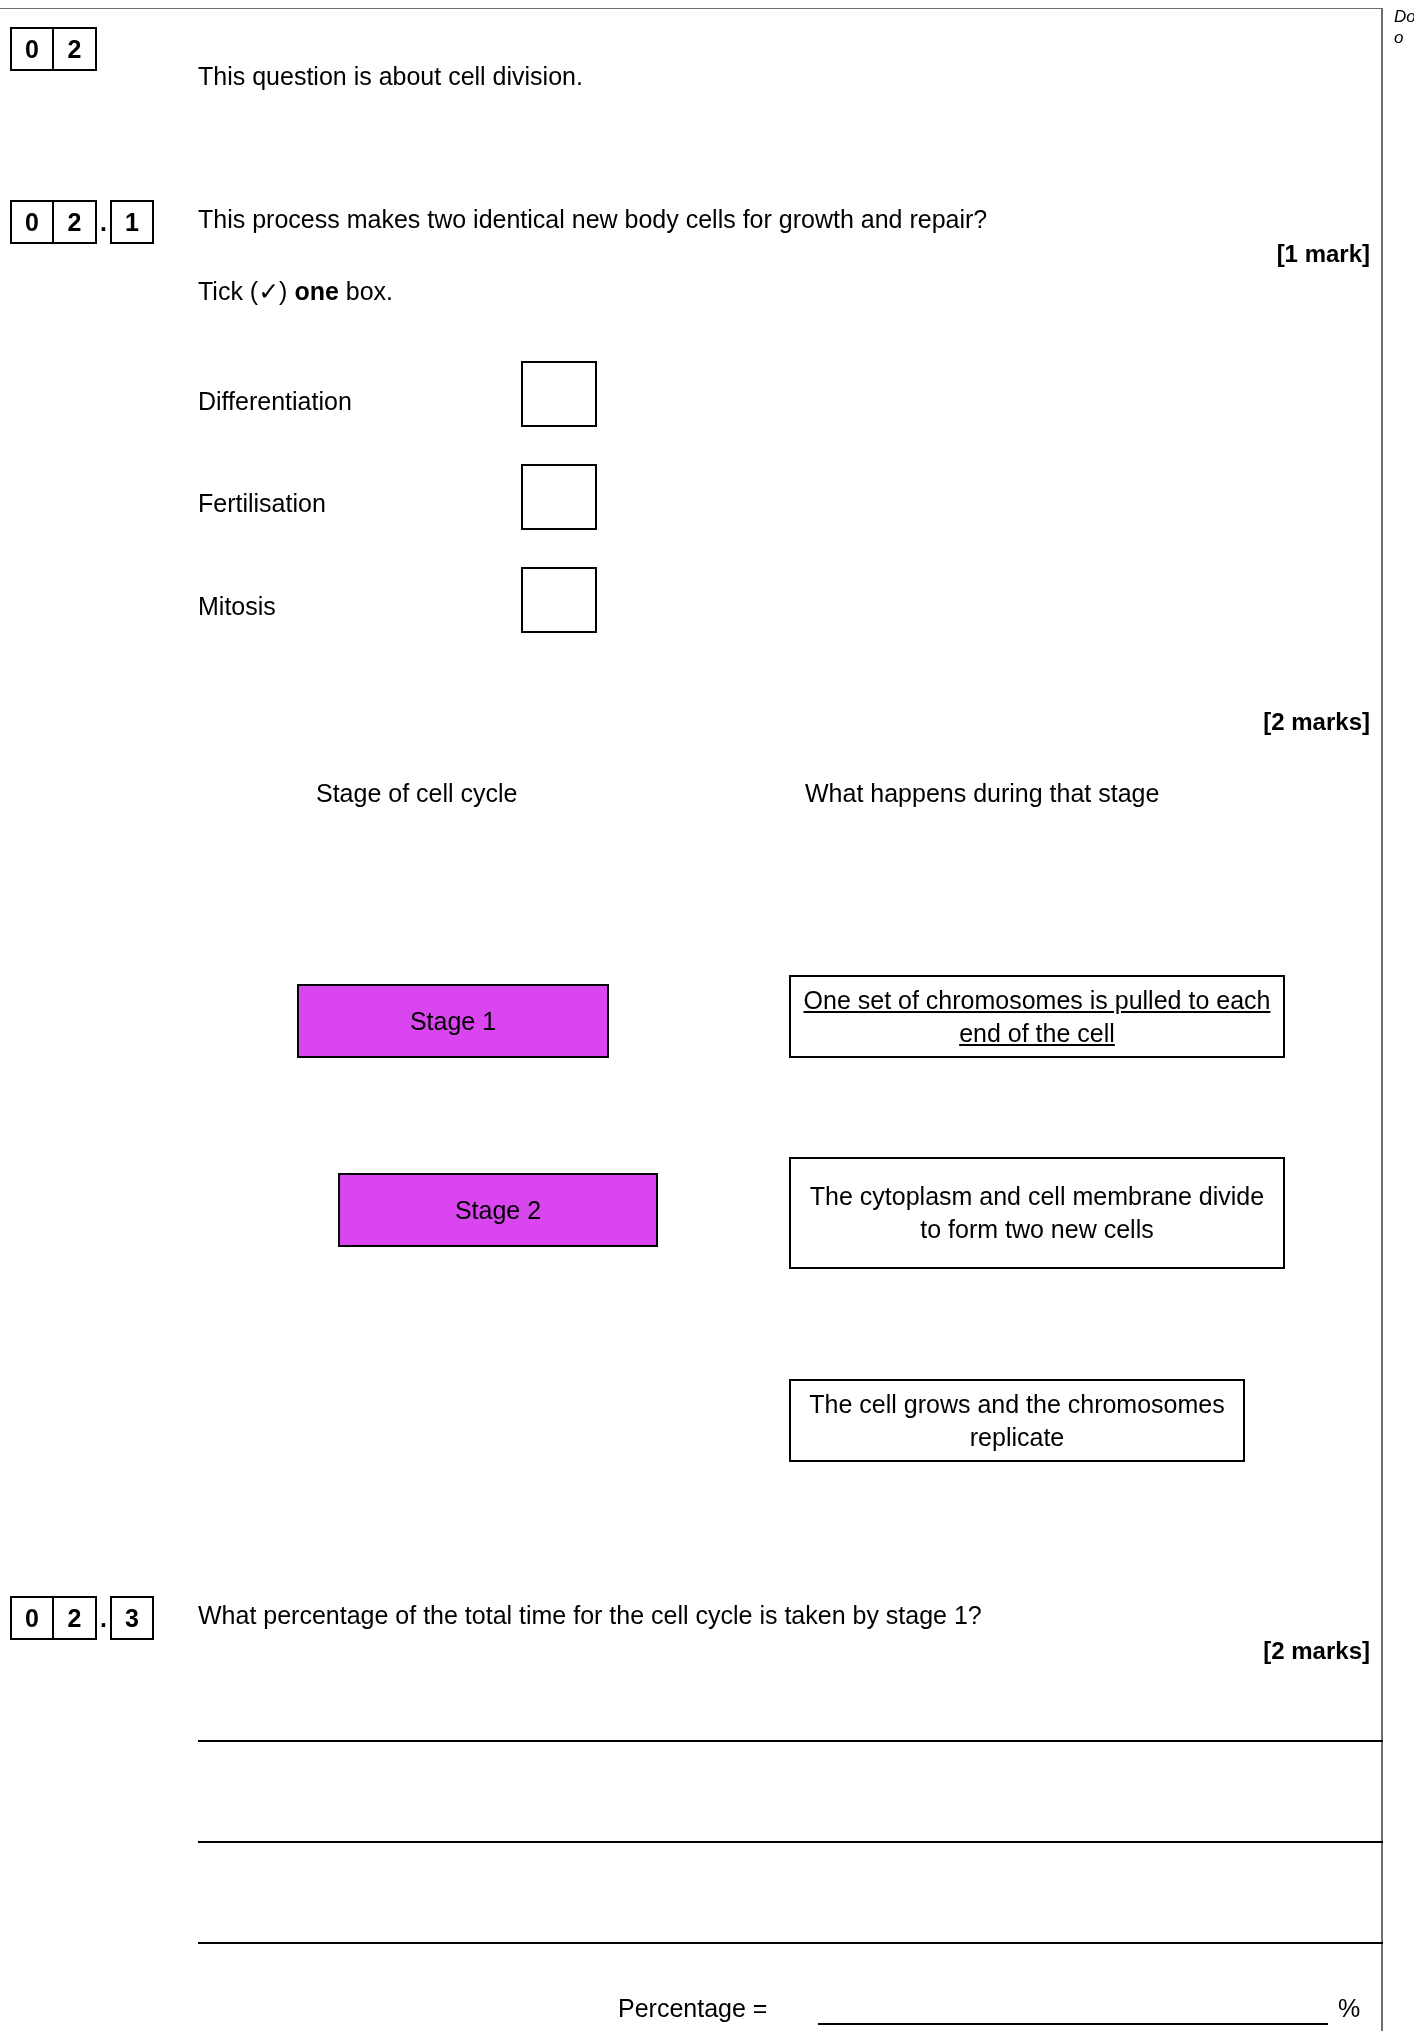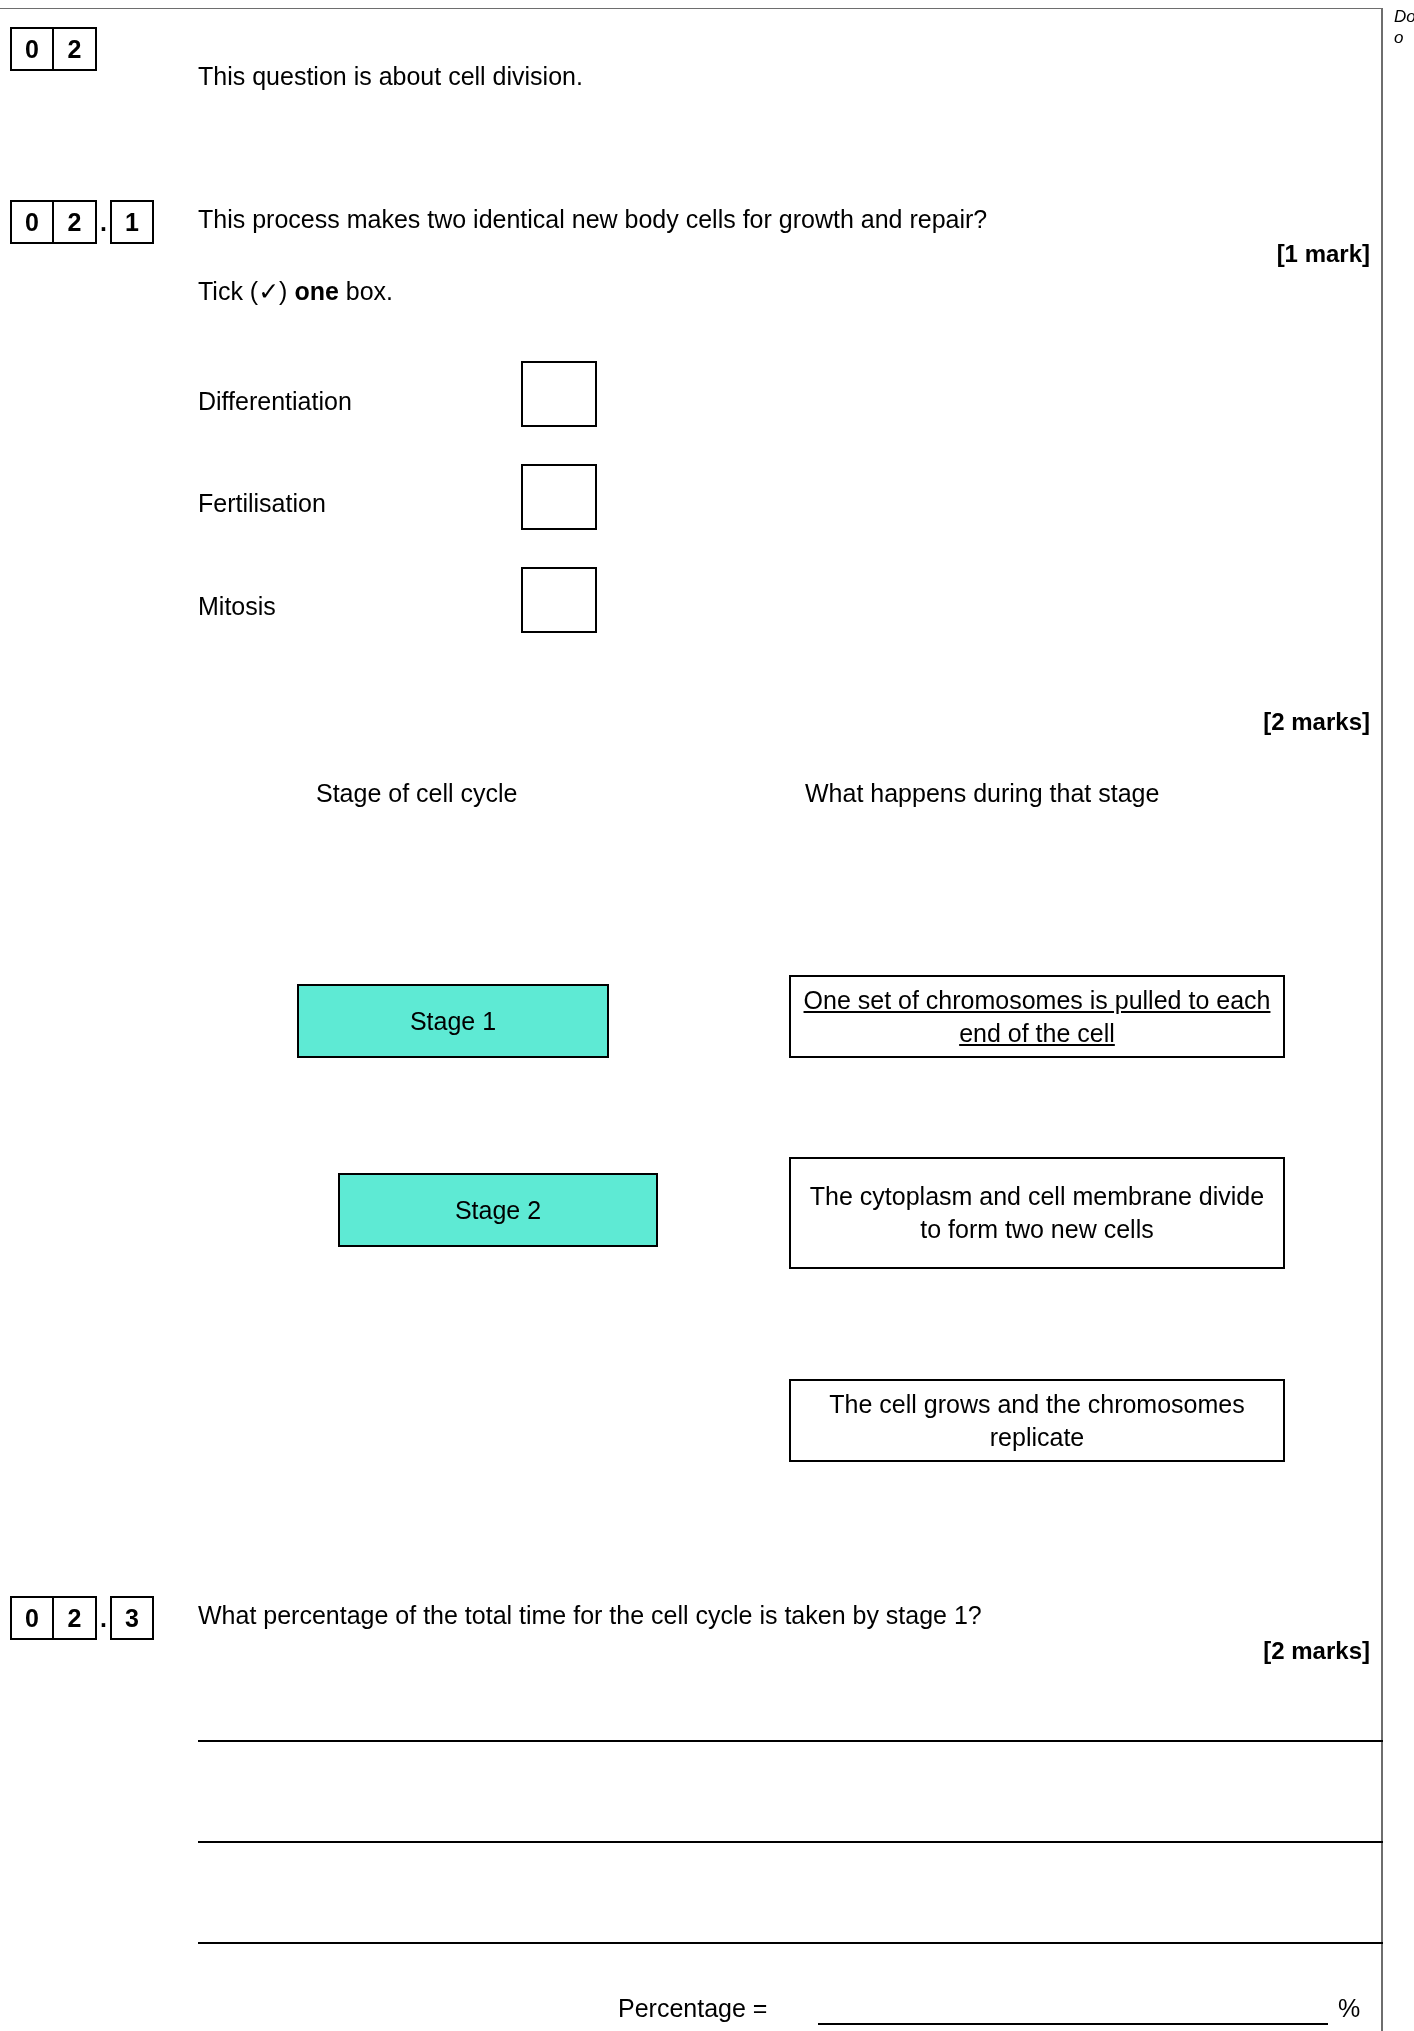--- a/index.html
+++ b/index.html
@@ -122,21 +122,21 @@
   .col-head {
     position: absolute;
     font-size: 25px;
     font-weight: normal;
     white-space: nowrap;
   }
   .stage-box {
     position: absolute;
     border: 2px solid #000;
     box-sizing: border-box;
-    background: #5eead4;
+    background: #d946ef;
     display: flex;
     align-items: center;
     justify-content: center;
     font-size: 25px;
     line-height: 32px;
     text-align: center;
     padding: 0 6px;
   }
   .desc-box {
     position: absolute;
@@ -216,21 +216,21 @@
 
   <div class="col-head" style="left:316px; top:779px;">Stage of cell cycle</div>
   <div class="col-head" style="left:805px; top:779px;">What happens during that stage</div>
 
   <div class="stage-box" style="left:297px; top:984px; width:312px; height:74px;">Stage 1</div>
   <div class="desc-box" style="left:789px; top:975px; width:496px; height:83px;text-decoration:underline;">One set of chromosomes is pulled to each end of the cell</div>
 
   <div class="stage-box" style="left:297px; top:1173px; width:320px; height:74px;margin-left:41px;">Stage 2</div>
   <div class="desc-box" style="left:789px; top:1157px; width:496px; height:112px;">The cytoplasm and cell membrane divide to form two new cells</div>
 
-  <div class="desc-box" style="left:789px; top:1379px; width:496px; height:83px;">The cell grows and the chromosomes replicate</div>
+  <div class="desc-box" style="left:789px; top:1379px; width:456px; height:83px;">The cell grows and the chromosomes replicate</div>
 
   <div class="qnum" style="left:10px; top:1596px;">
     <div class="cell">0</div>
     <div class="cell">2</div>
     <div class="dot">.</div>
     <div class="cell sep-left">3</div>
   </div>
   <div class="qtext" style="left:198px; top:1599px;">What percentage of the total time for the cell cycle is taken by stage 1?</div>
   <div class="marks" style="left:1030px; top:1637px; width:340px;">[2 marks]</div>
 

